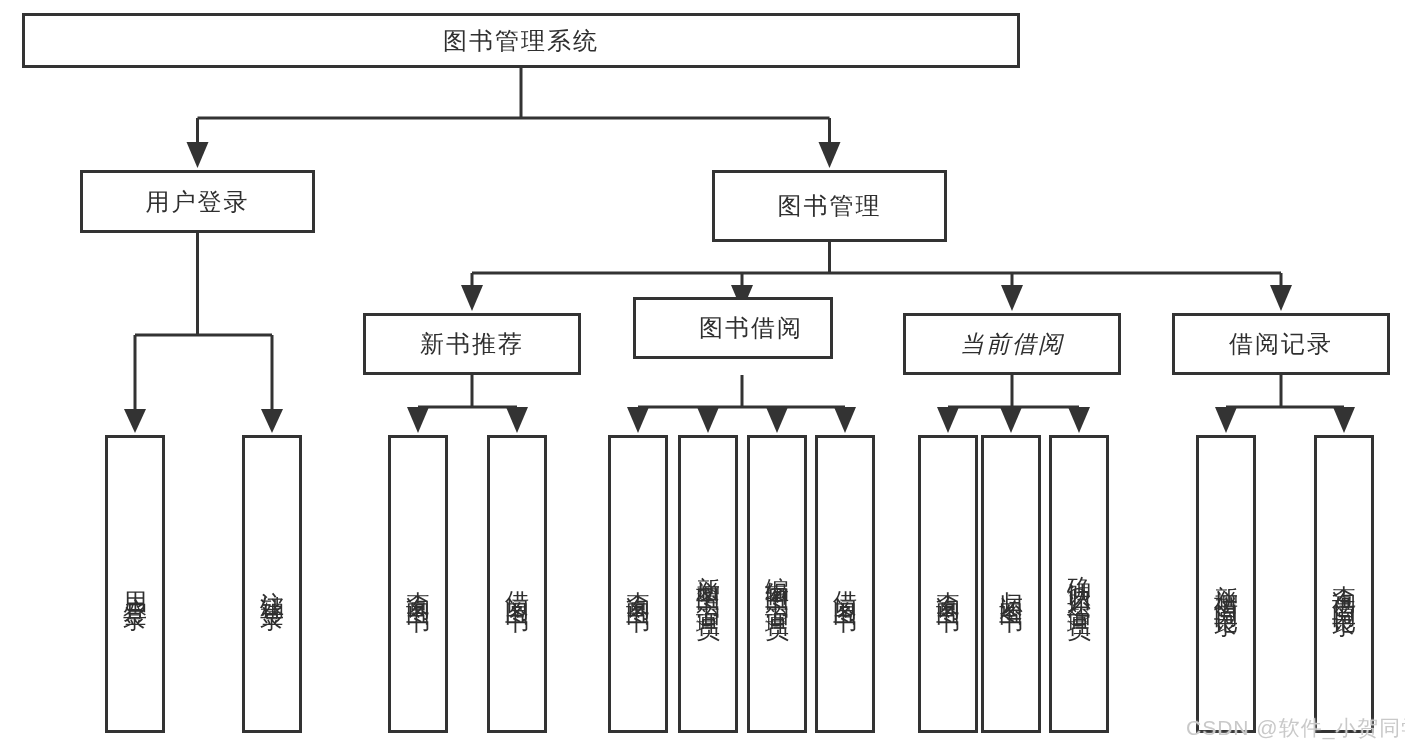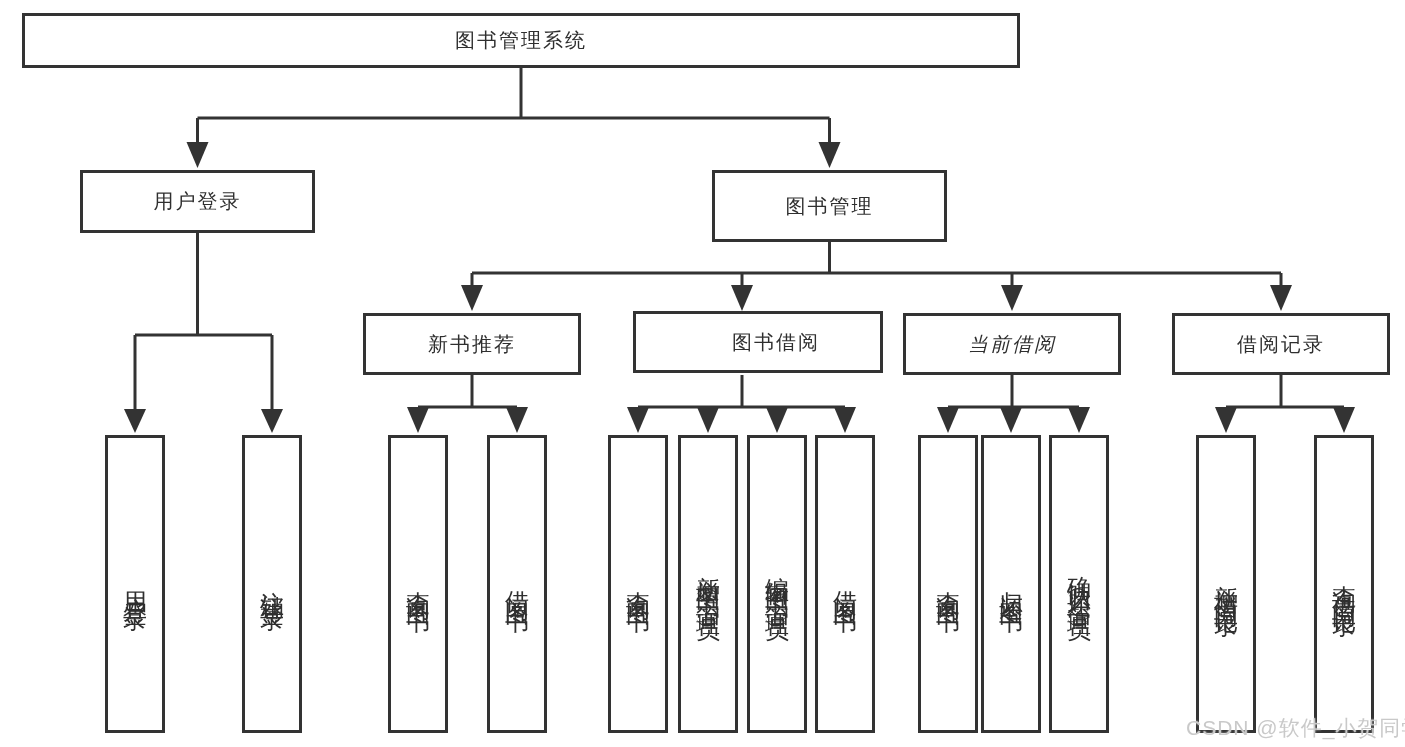--- a/index.html
+++ b/index.html
@@ -18,21 +18,21 @@
   }
   .box {
     position: absolute;
     box-sizing: border-box;
     border: 3px solid #333333;
     background: #ffffff;
     display: flex;
     align-items: center;
     justify-content: center;
     color: #2f2f2f;
-    font-size: 20px;
+    font-size: 24px;
     letter-spacing: 2px;
     text-align: center;
     white-space: nowrap;
   }
   .box.leaf {
     writing-mode: vertical-rl;
     text-orientation: mixed;
     letter-spacing: 6px;
     font-size: 24px;
     white-space: normal;
@@ -105,21 +105,21 @@
       <polygon points="1333,407 1355,407 1344,433"></polygon>
     </g>
   </svg>
 
   <div class="box" style="left:22px; top:13px; width:998px; height:55px;">图书管理系统</div>
 
   <div class="box" style="left:80px; top:170px; width:235px; height:63px;">用户登录</div>
   <div class="box" style="left:712px; top:170px; width:235px; height:72px;">图书管理</div>
 
   <div class="box" style="left:363px; top:313px; width:218px; height:62px;">新书推荐</div>
-  <div class="box" style="left:633px; top:311px; width:250px; height:62px;padding-left:36px;">图书借阅</div>
+  <div class="box" style="left:633px; top:297px; width:200px; height:62px;padding-left:36px;">图书借阅</div>
   <div class="box" style="left:903px; top:313px; width:218px; height:62px;font-style:italic;">当前借阅</div>
   <div class="box" style="left:1172px; top:313px; width:218px; height:62px;">借阅记录</div>
 
   <div class="box leaf" style="left:105px; top:435px; width:60px; height:298px;">用户登录</div>
   <div class="box leaf" style="left:242px; top:435px; width:60px; height:298px;">注销登录</div>
 
   <div class="box leaf" style="left:388px; top:435px; width:60px; height:298px;">查询图书</div>
   <div class="box leaf" style="left:487px; top:435px; width:60px; height:298px;">借阅图书</div>
 
   <div class="box leaf" style="left:608px; top:435px; width:60px; height:298px;">查询图书</div>

